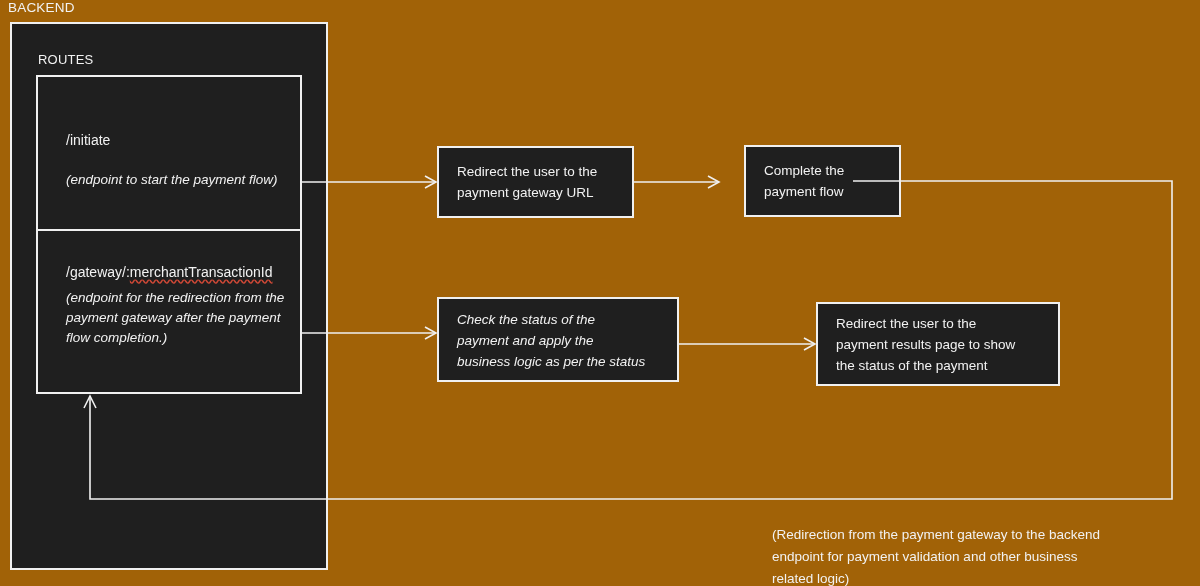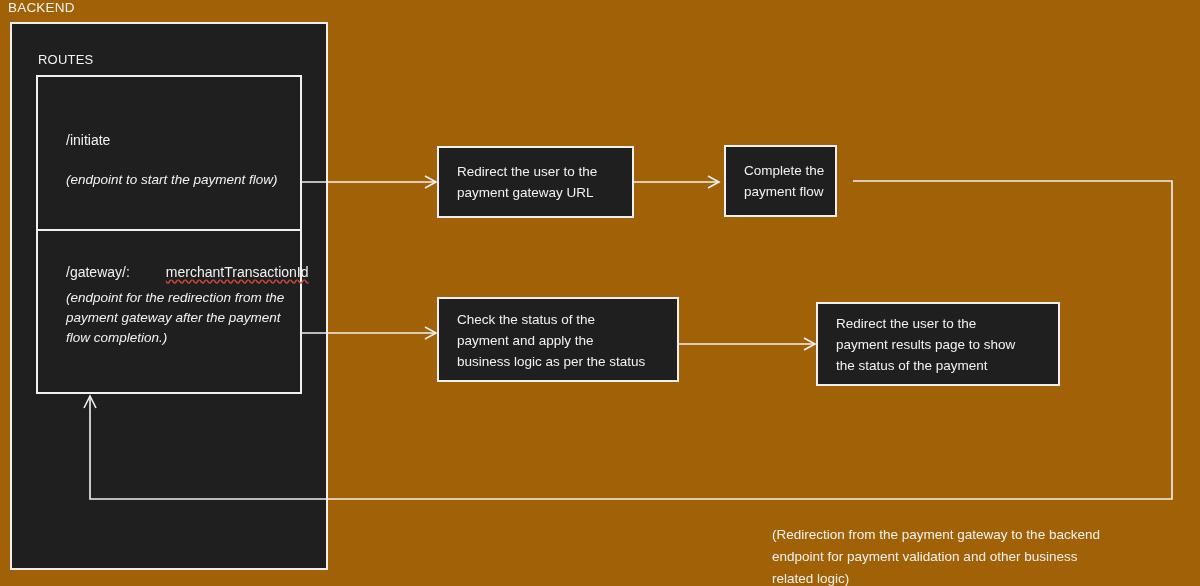--- a/index.html
+++ b/index.html
@@ -84,21 +84,20 @@
     position: absolute;
     left: 28px;
     font-size: 14px;
     color: #f2f2f2;
     white-space: nowrap;
   }
   .spell {
     text-decoration: underline wavy #d14836;
     text-decoration-skip-ink: none;
     text-underline-offset: 2px;
-    margin-left: 36px;
   }
   .route-desc {
     position: absolute;
     left: 28px;
     font-size: 13.5px;
     line-height: 20px;
     color: #f2f2f2;
     font-style: italic;
   }
 
@@ -122,30 +121,31 @@
     white-space: pre-line;
   }
 
   #proc-redirect-gateway {
     left: 437px;
     top: 146px;
     width: 197px;
     height: 72px;
   }
   #proc-complete-flow {
-    left: 724px;
+    left: 744px;
     top: 145px;
-    width: 113px;
+    width: 157px;
     height: 72px;
   }
   #proc-check-status {
     left: 437px;
     top: 297px;
     width: 242px;
     height: 85px;
+    font-style: italic;
   }
   #proc-redirect-results {
     left: 816px;
     top: 302px;
     width: 244px;
     height: 84px;
   }
 
   
   #loop-annotation {

